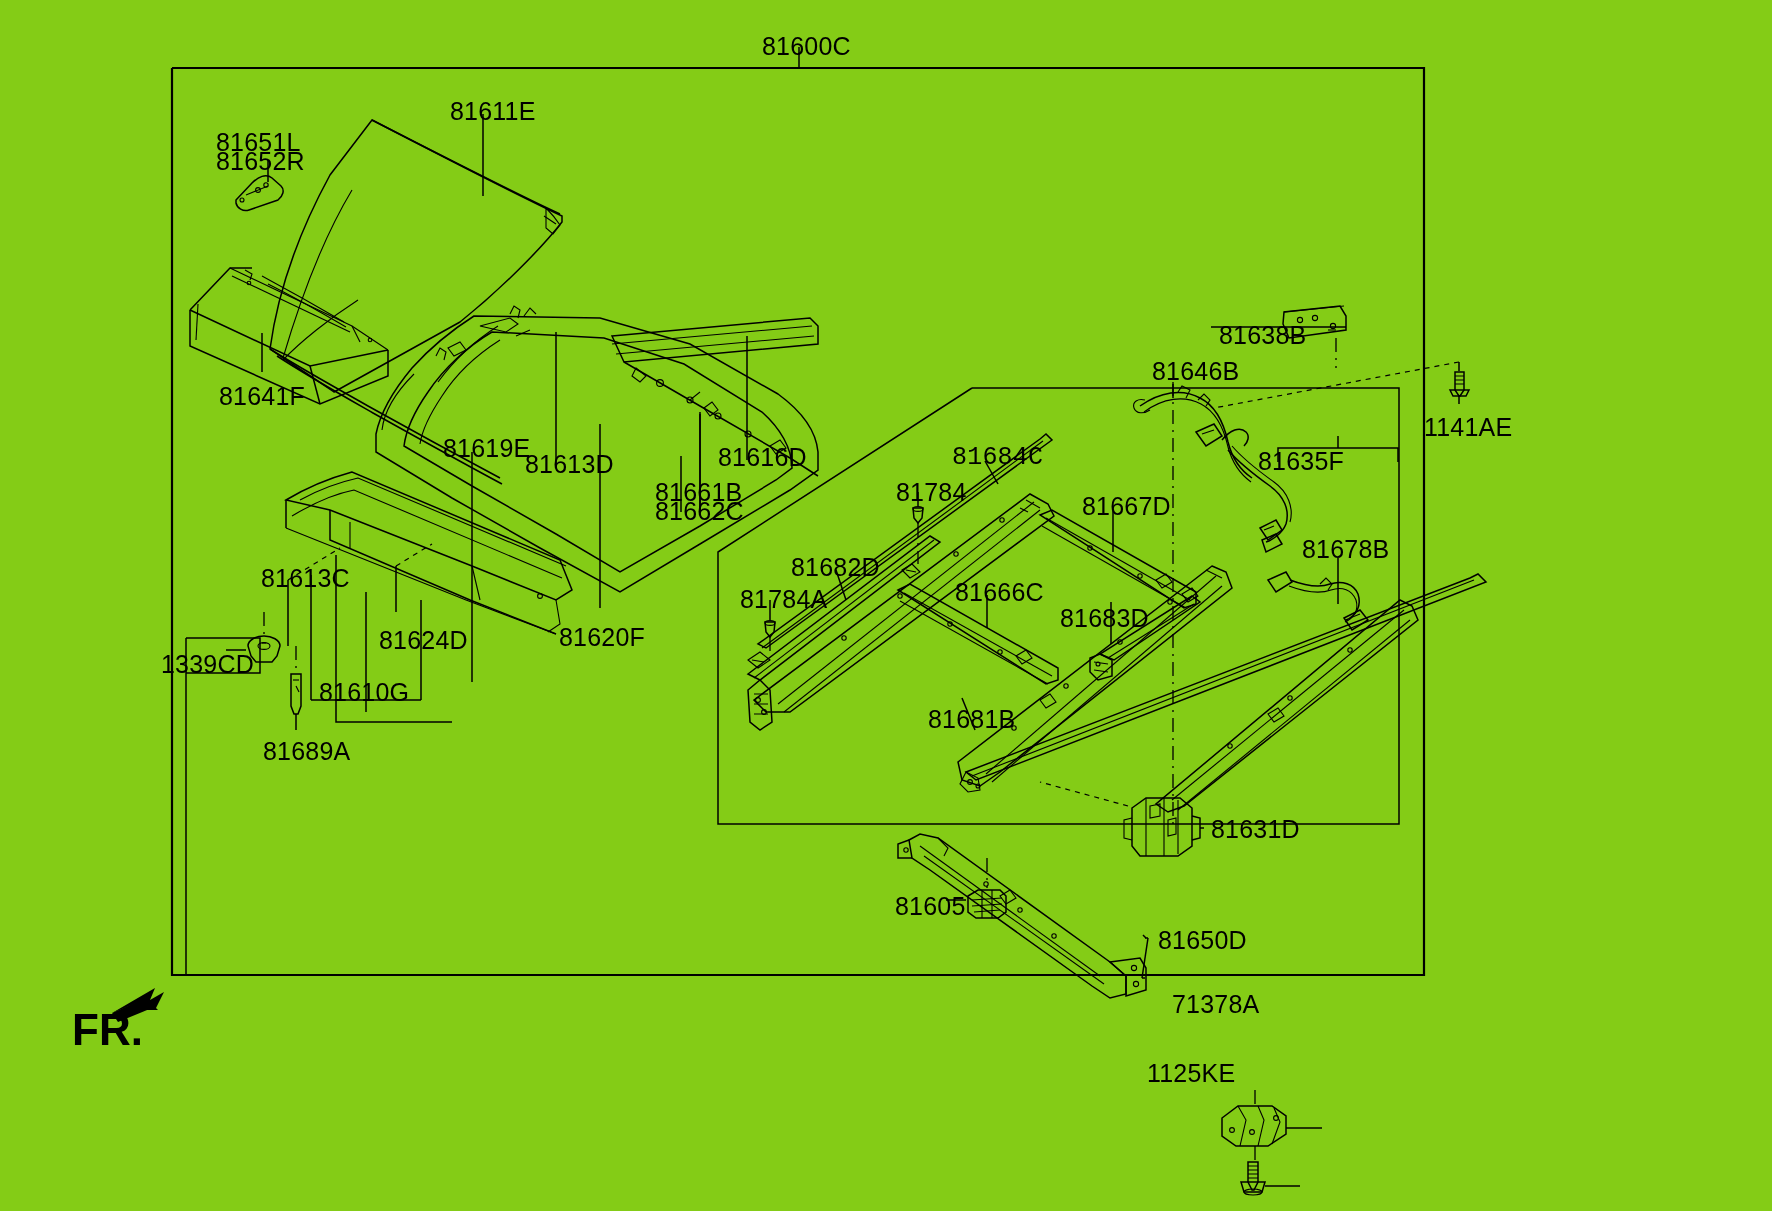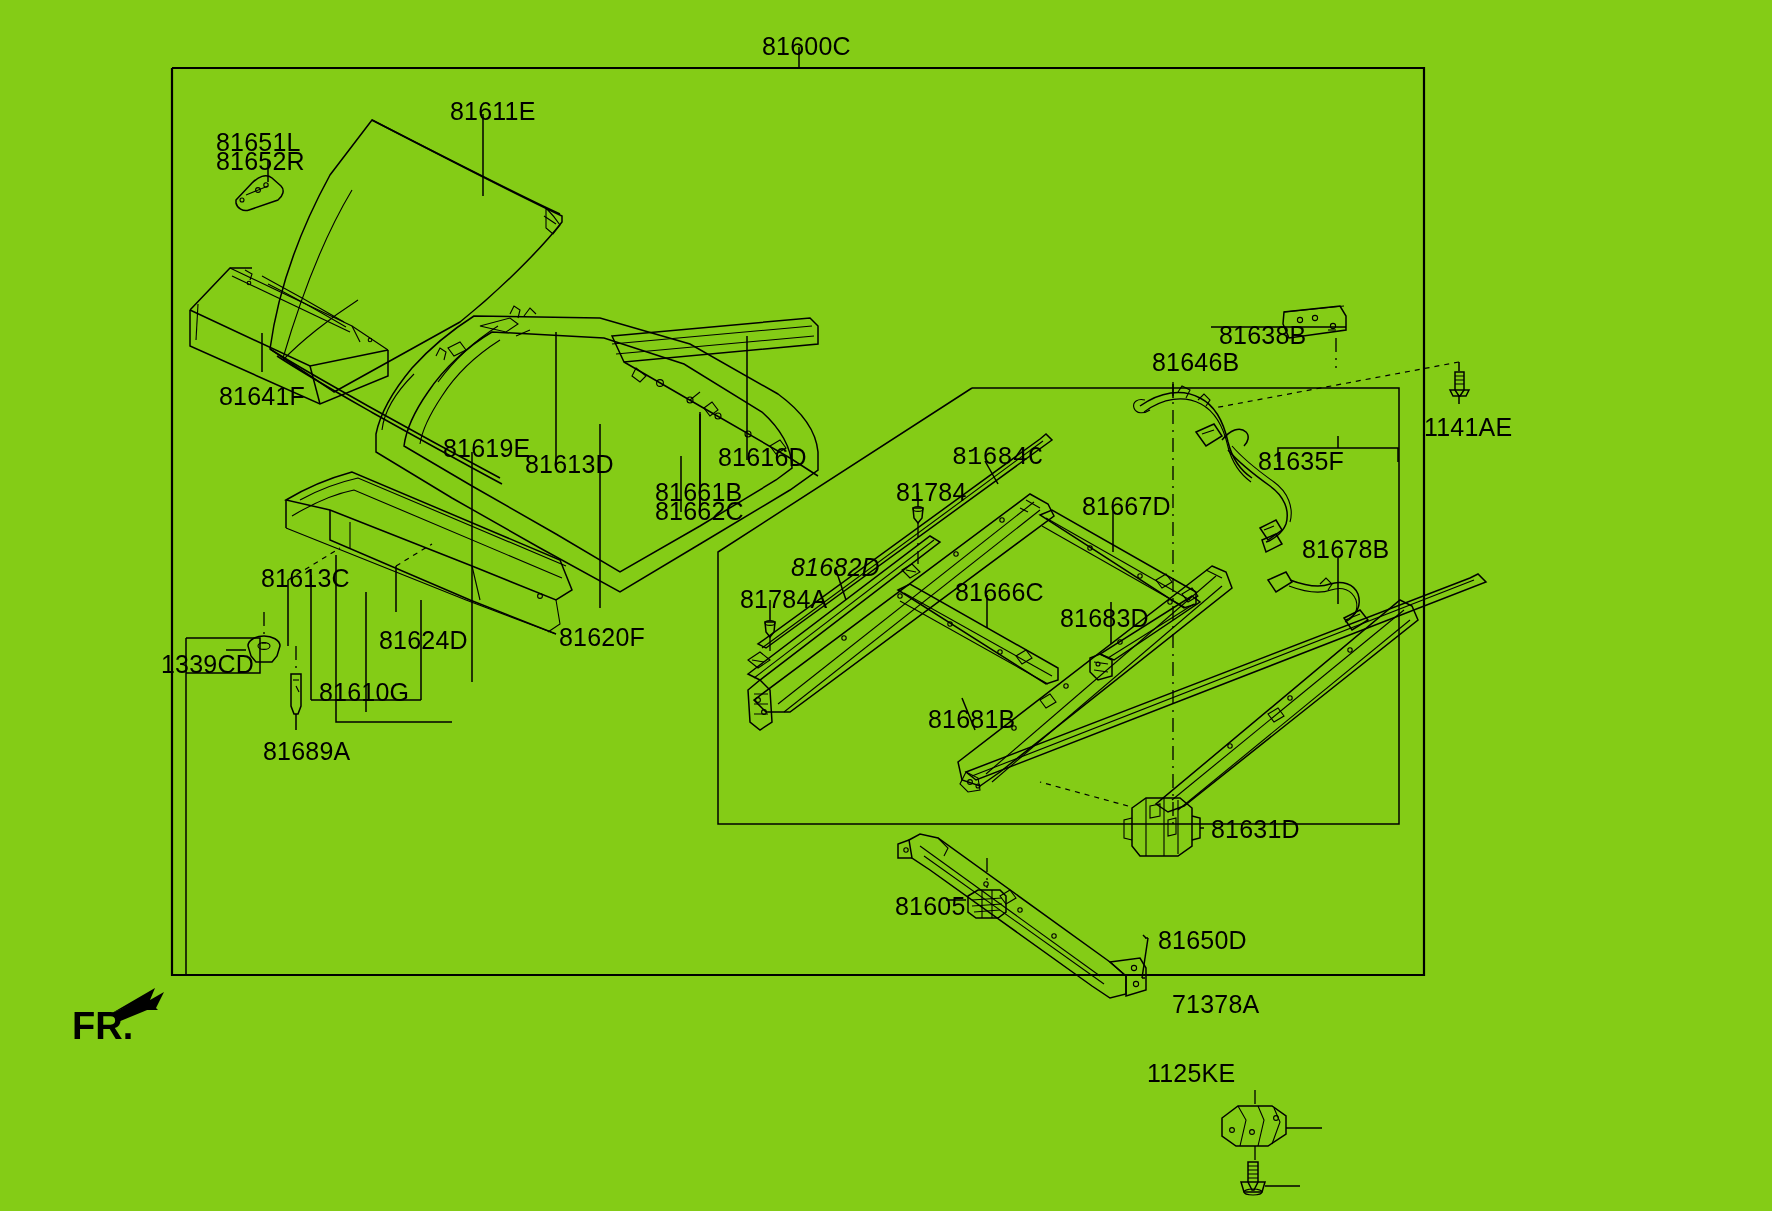--- a/index.html
+++ b/index.html
@@ -31,21 +31,21 @@
     font-size: 25px;
     color: #000000;
     white-space: nowrap;
     letter-spacing: 0.2px;
     line-height: 1.12;
     user-select: none;
   }
   .fr-label {
     position: absolute;
     font-family: "Liberation Sans", sans-serif;
-    font-size: 38px;
+    font-size: 44px;
     font-weight: bold;
     color: #000000;
     white-space: nowrap;
   }
 </style>
 </head>
 <body>
 
 <div id="diagram-root">
 
@@ -480,28 +480,28 @@
   <div class="pn" style="left:718px; top:443px;">81616D</div>
   <div class="pn" style="left:655px; top:478px;">81661B</div>
   <div class="pn" style="left:655px; top:497px;">81662C</div>
   <div class="pn" style="left:261px; top:564px;">81613C</div>
   <div class="pn" style="left:559px; top:623px;">81620F</div>
   <div class="pn" style="left:379px; top:626px;text-align:right;">81624D</div>
   <div class="pn" style="left:161px; top:650px;">1339CD</div>
   <div class="pn" style="left:319px; top:678px;">81610G</div>
   <div class="pn" style="left:263px; top:737px;">81689A</div>
   <div class="pn" style="left:1219px; top:321px;">81638B</div>
-  <div class="pn" style="left:1152px; top:348px;">81646B</div>
+  <div class="pn" style="left:1152px; top:357px;">81646B</div>
   <div class="pn" style="left:1424px; top:413px;">1141AE</div>
   <div class="pn" style="left:952px; top:444px;font-family:Liberation Mono, monospace;">81684C</div>
   <div class="pn" style="left:1258px; top:447px;">81635F</div>
   <div class="pn" style="left:896px; top:478px;">81784</div>
   <div class="pn" style="left:1082px; top:492px;">81667D</div>
   <div class="pn" style="left:1302px; top:535px;">81678B</div>
-  <div class="pn" style="left:791px; top:553px;font-style:italic;">81682D</div>
+  <div class="pn" style="left:791px; top:553px;">81682D</div>
   <div class="pn" style="left:955px; top:578px;">81666C</div>
   <div class="pn" style="left:1060px; top:604px;">81683D</div>
   <div class="pn" style="left:740px; top:585px;">81784A</div>
   <div class="pn" style="left:928px; top:705px;">81681B</div>
   <div class="pn" style="left:1211px; top:815px;">81631D</div>
   <div class="pn" style="left:895px; top:892px;">81605</div>
   <div class="pn" style="left:1158px; top:926px;">81650D</div>
   <div class="pn" style="left:1172px; top:990px;">71378A</div>
   <div class="pn" style="left:1147px; top:1059px;text-align:right;">1125KE</div>
 

